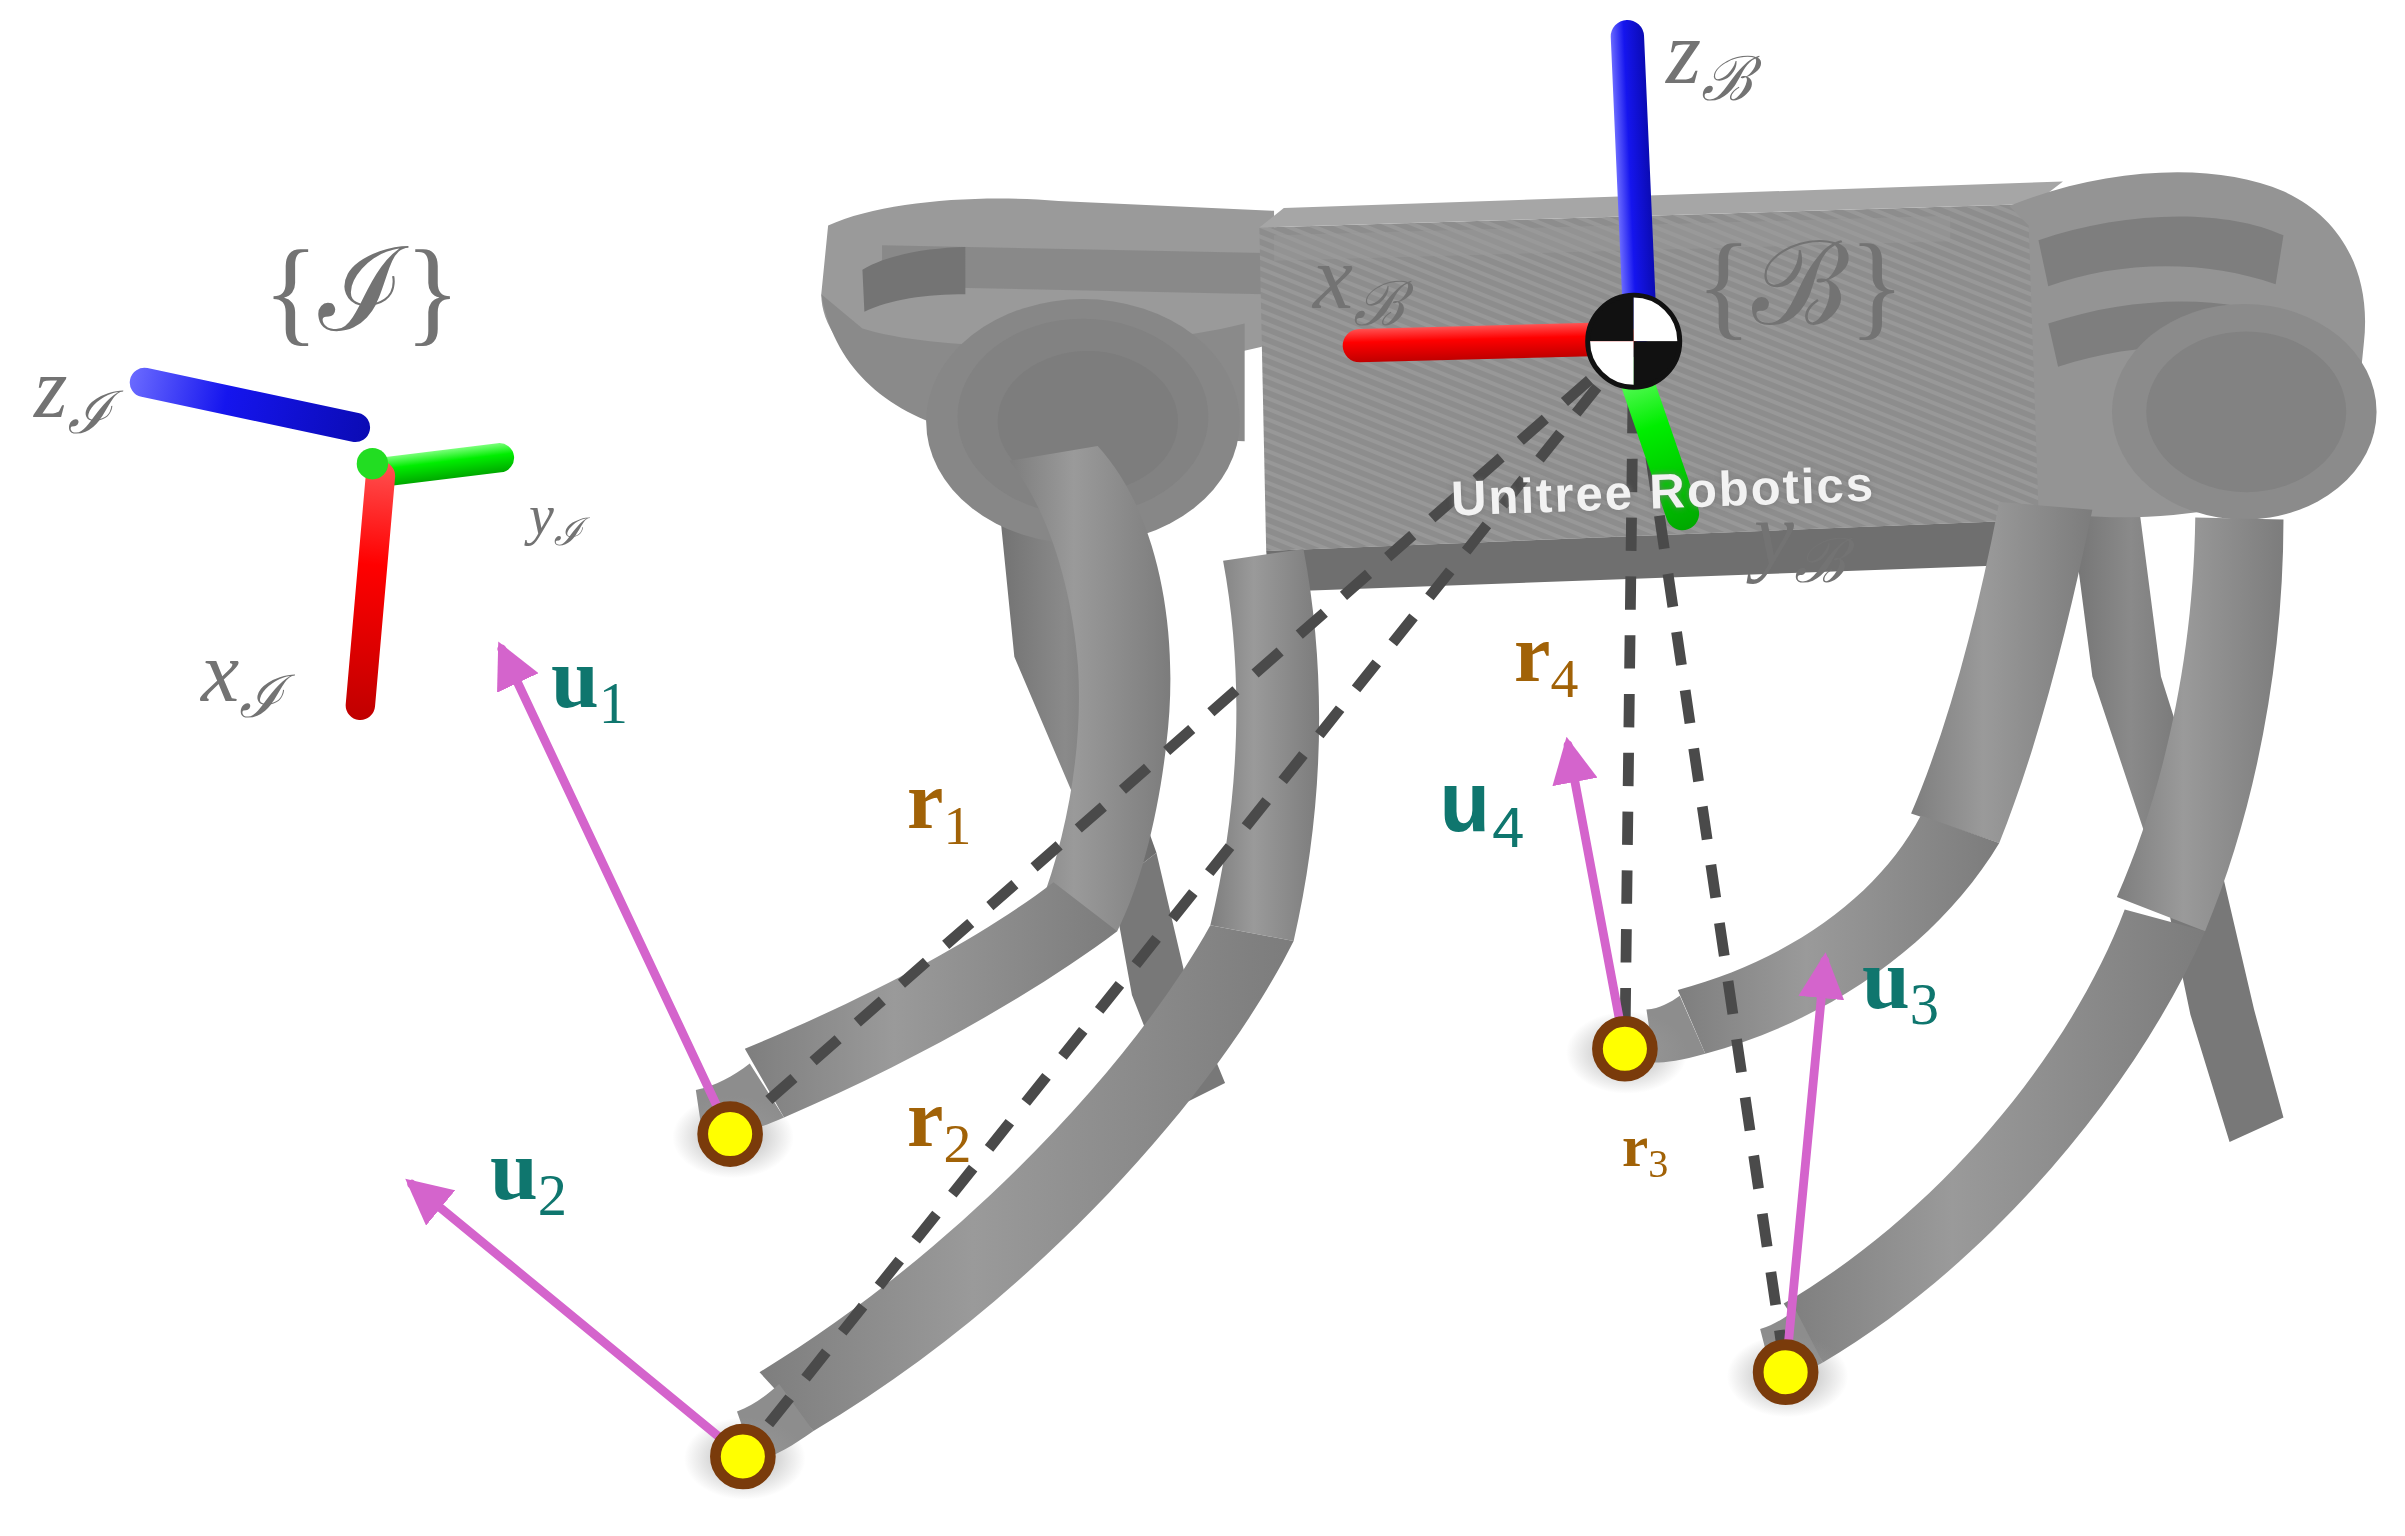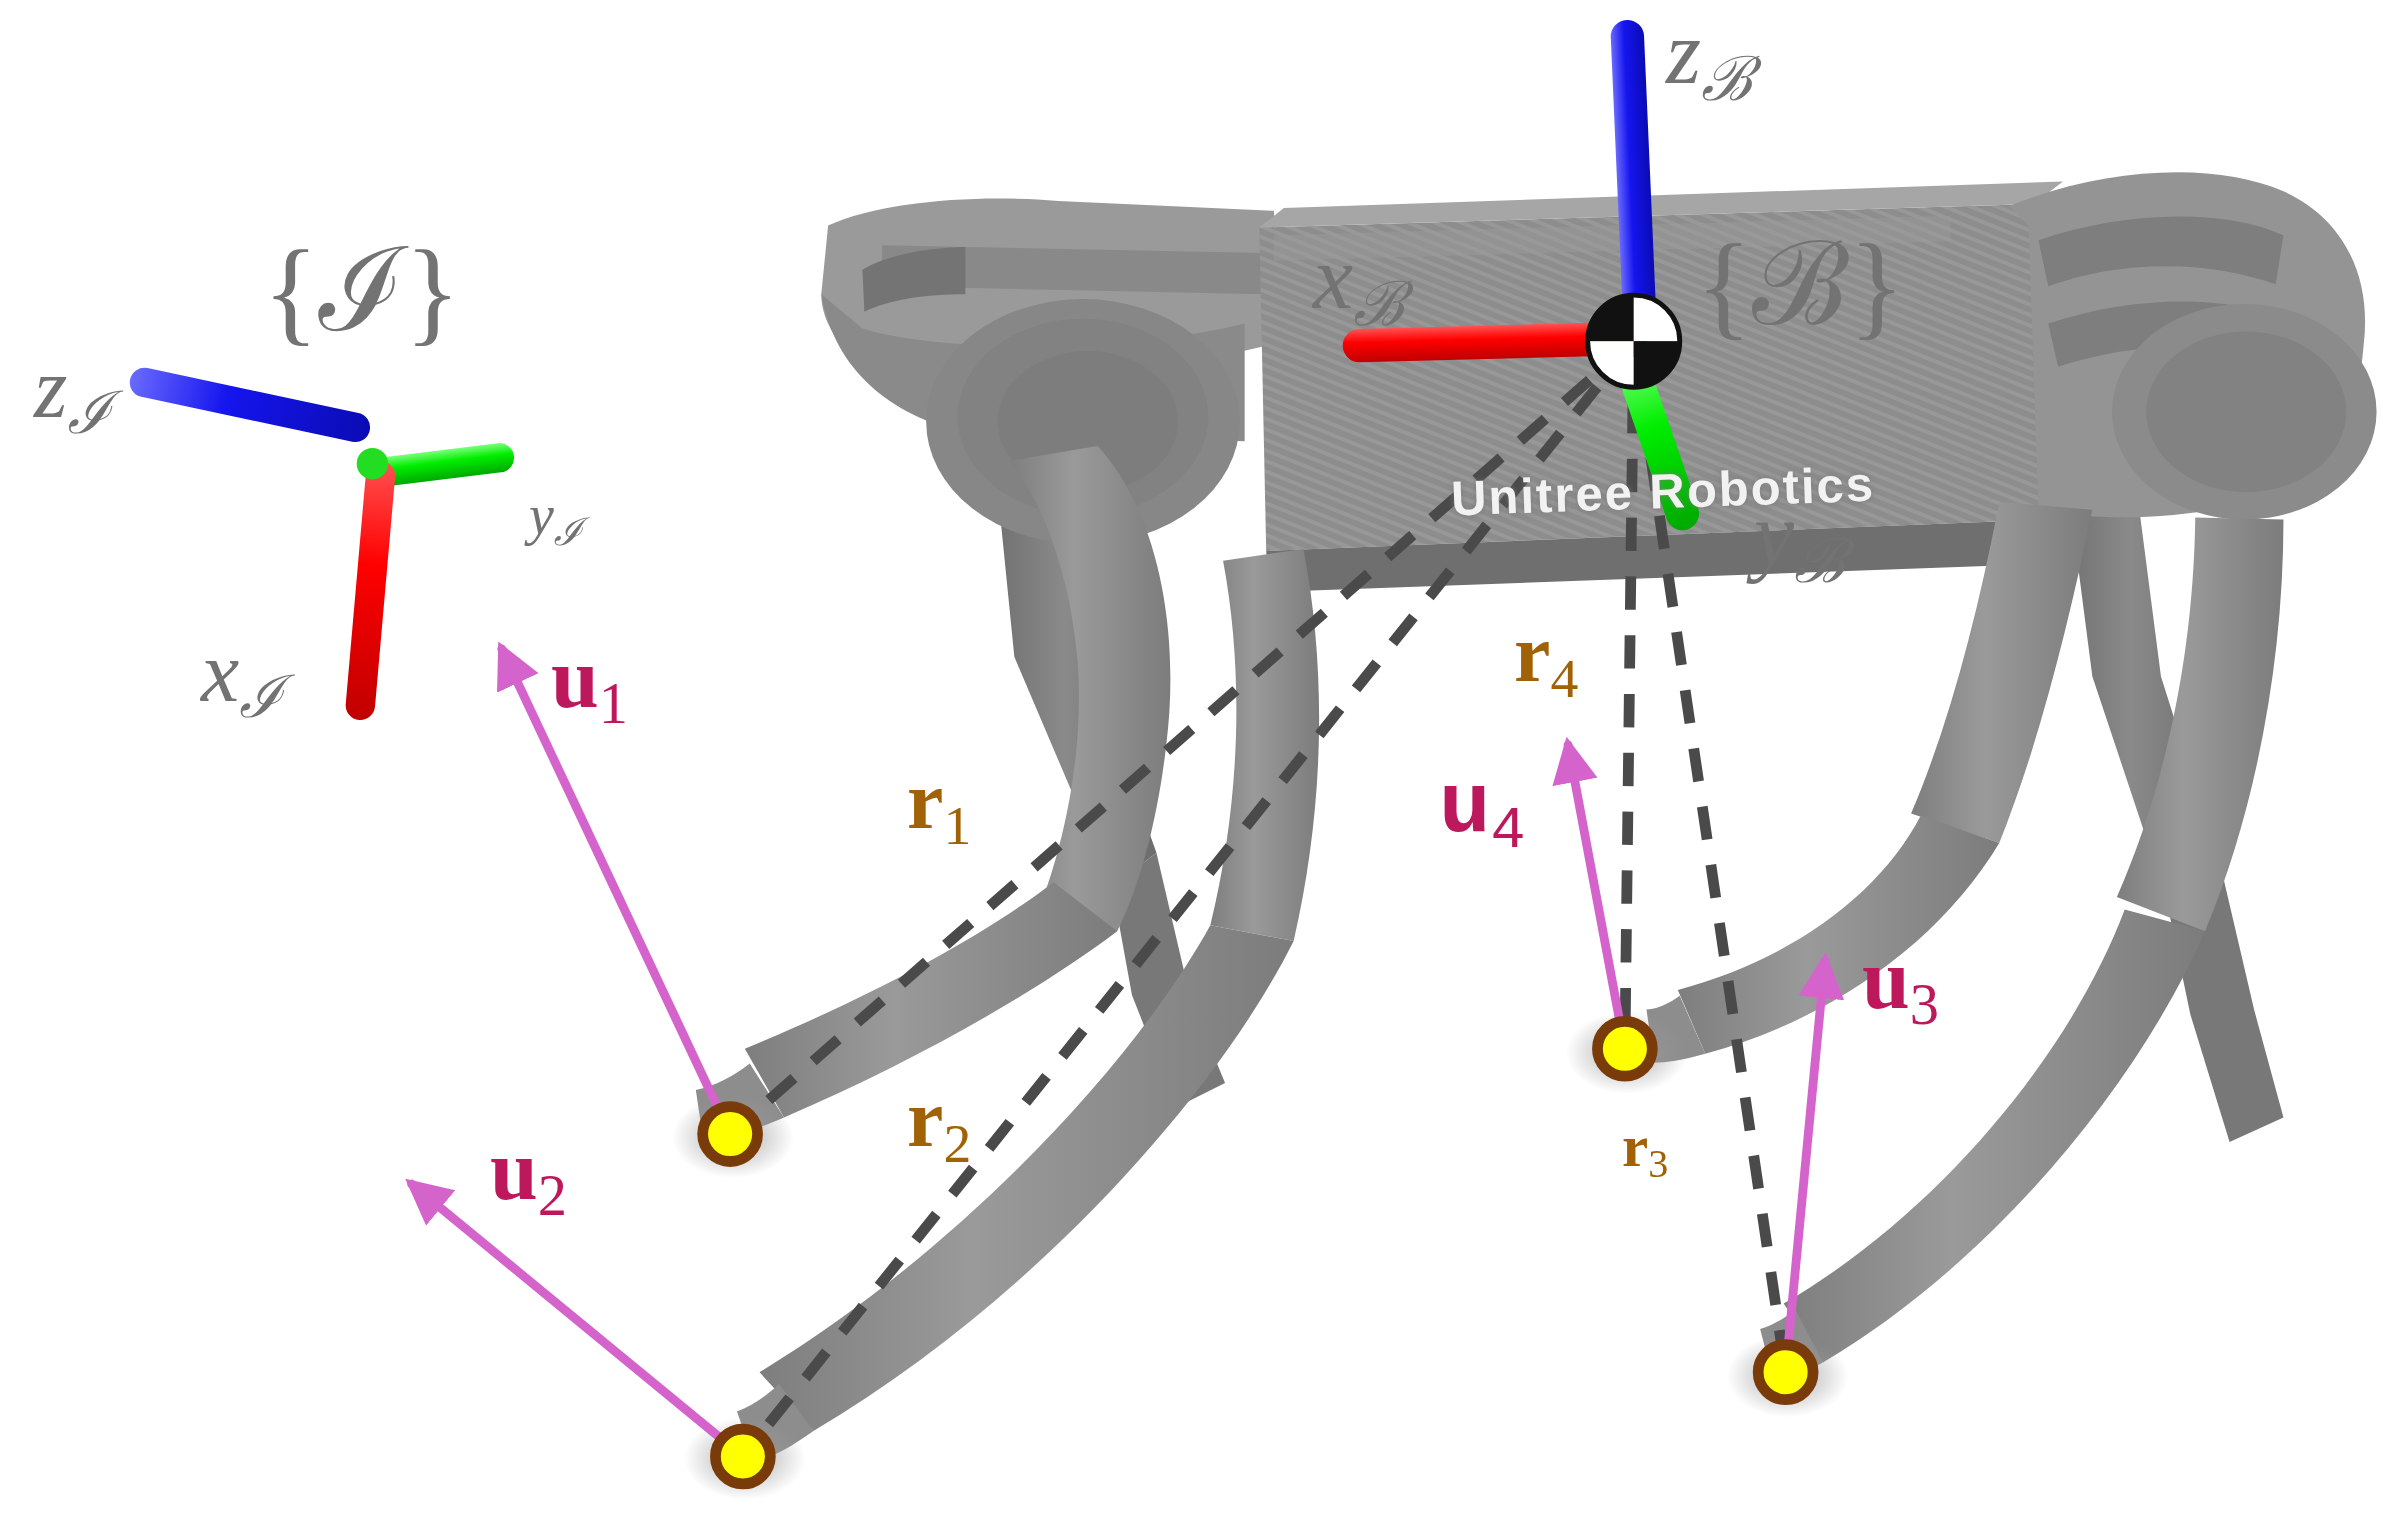--- a/index.html
+++ b/index.html
@@ -2,21 +2,21 @@
 <html><head>
 <meta charset="utf-8">
 <style>
   html,body{margin:0;padding:0;background:#ffffff;}
   body{width:2405px;height:1537px;overflow:hidden;font-family:"Liberation Serif",serif;}
   #stage{position:relative;width:2405px;height:1537px;background:#fff;}
   #stage svg{position:absolute;left:0;top:0;}
   .lbl{position:absolute;color:#737373;font-family:"Liberation Serif",serif;white-space:nowrap;line-height:1;}
   .math-it{font-style:italic;}
   .sub{font-size:0.68em;vertical-align:-0.28em;font-style:italic;}
-  .u-lbl{position:absolute;color:#be185d;font-family:"Liberation Serif",serif;font-weight:bold;white-space:nowrap;line-height:1;}
+  .u-lbl{position:absolute;color:#0f766e;font-family:"Liberation Serif",serif;font-weight:bold;white-space:nowrap;line-height:1;}
   .u-lbl .sub{font-weight:normal;font-style:normal;}
   .r-lbl{position:absolute;color:#a16207;font-family:"Liberation Serif",serif;font-weight:bold;white-space:nowrap;line-height:1;}
   .r-lbl .sub{font-weight:normal;font-style:normal;}
   .brand{position:absolute;color:#f2f2f2;font-family:"Liberation Sans",sans-serif;font-weight:600;white-space:nowrap;
          letter-spacing:2px;text-shadow:0 0 5.9px rgba(120,120,120,.9);}
   .brace{font-family:"Liberation Serif",serif;font-weight:500;}
 </style>
 </head>
 <body>
 

